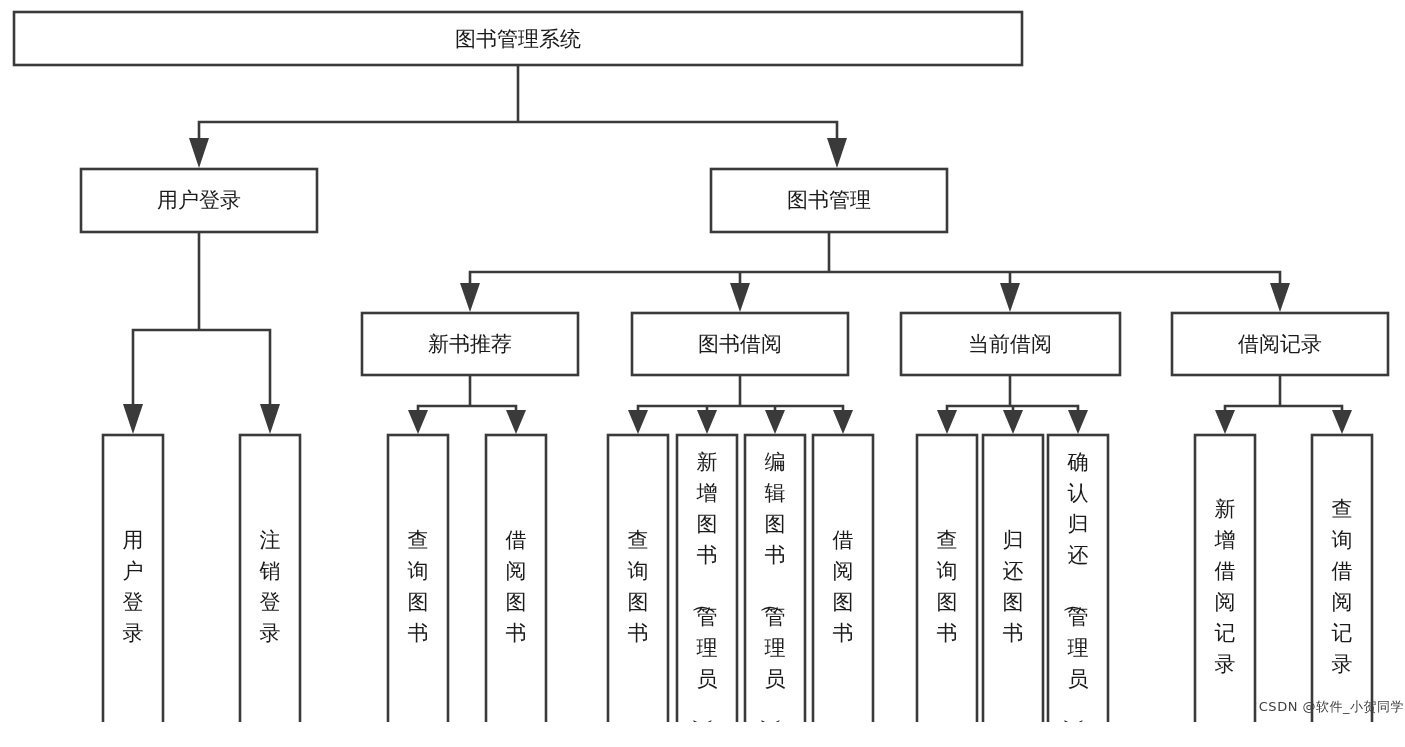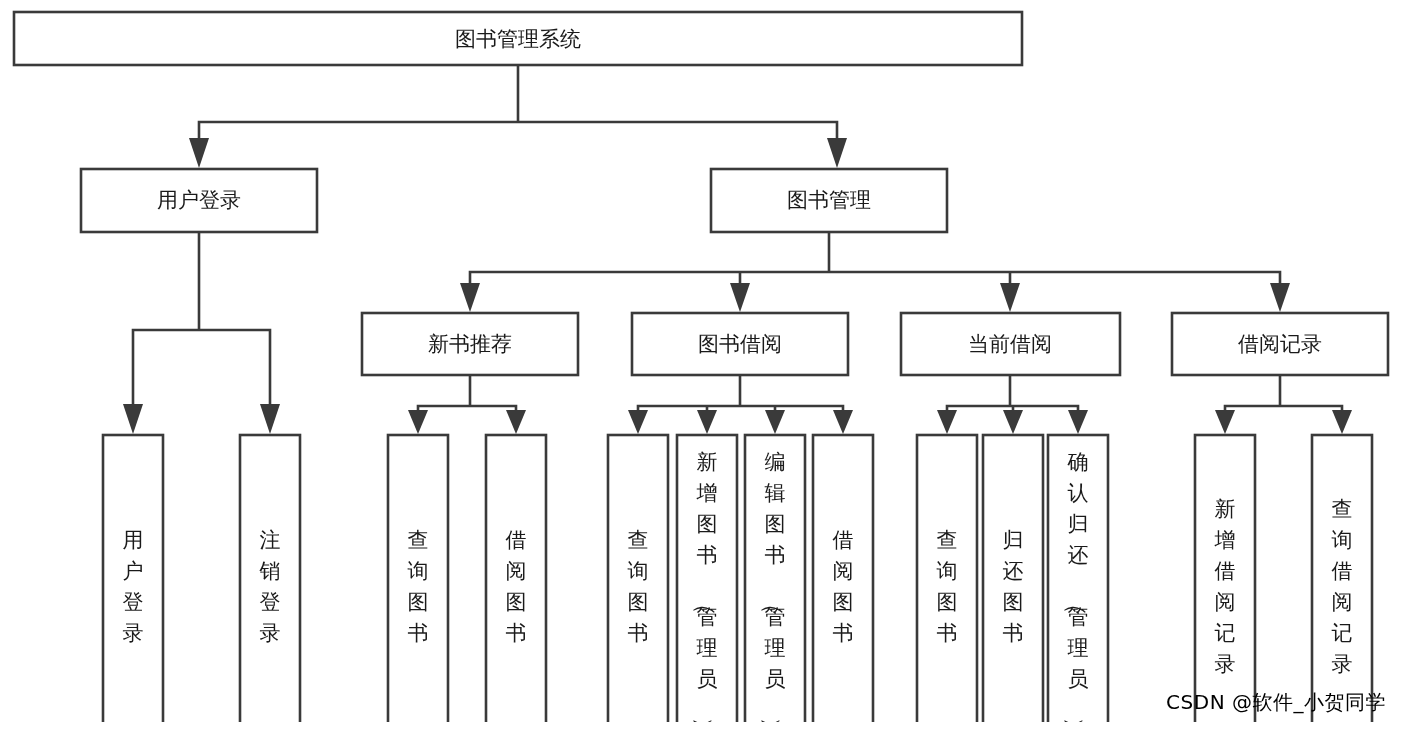--- a/index.html
+++ b/index.html
@@ -46,25 +46,25 @@
     dominant-baseline: middle;
   }
   .node-label-v {
     font-family: "DejaVu Sans", "Liberation Sans", sans-serif;
     font-size: 21px;
     fill: #1a1a1a;
     text-anchor: middle;
   }
   .watermark {
     position: absolute;
-    right: 19px;
+    right: 1px;
     bottom: 6px;
     font-family: "DejaVu Sans", "Liberation Sans", sans-serif;
-    font-size: 20px;
-    color: #000000;
+    font-size: 13px;
+    color: #404040;
     letter-spacing: 0.5px;
     white-space: nowrap;
     user-select: none;
   }
 </style>
 </head>
 <body>
 
 <div id="stage">
 

